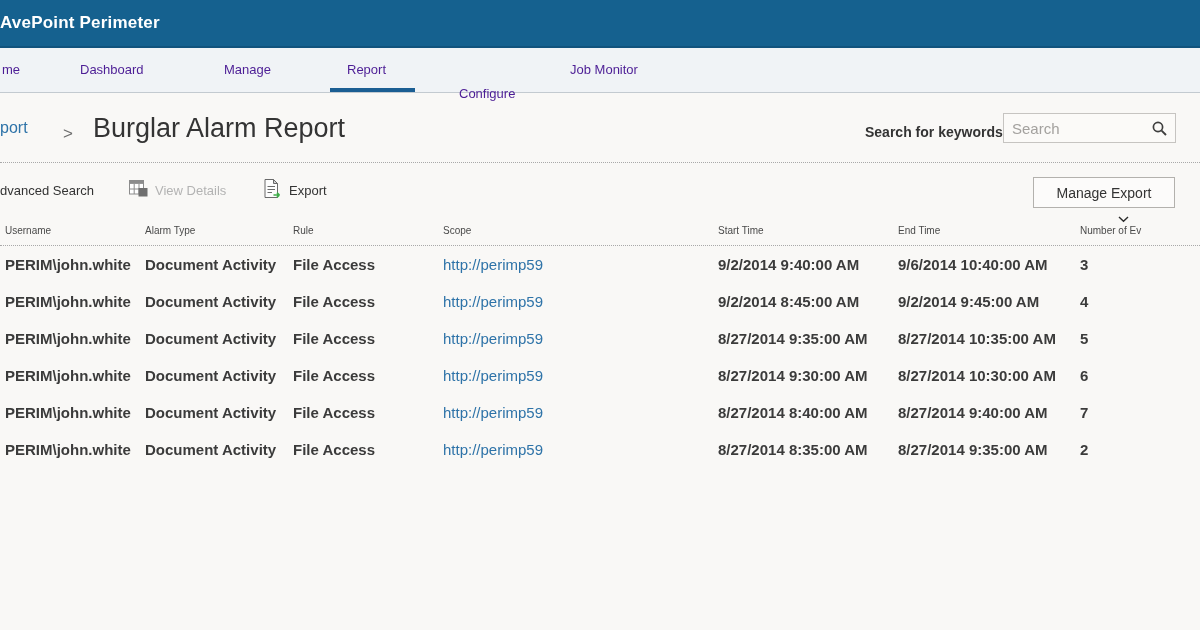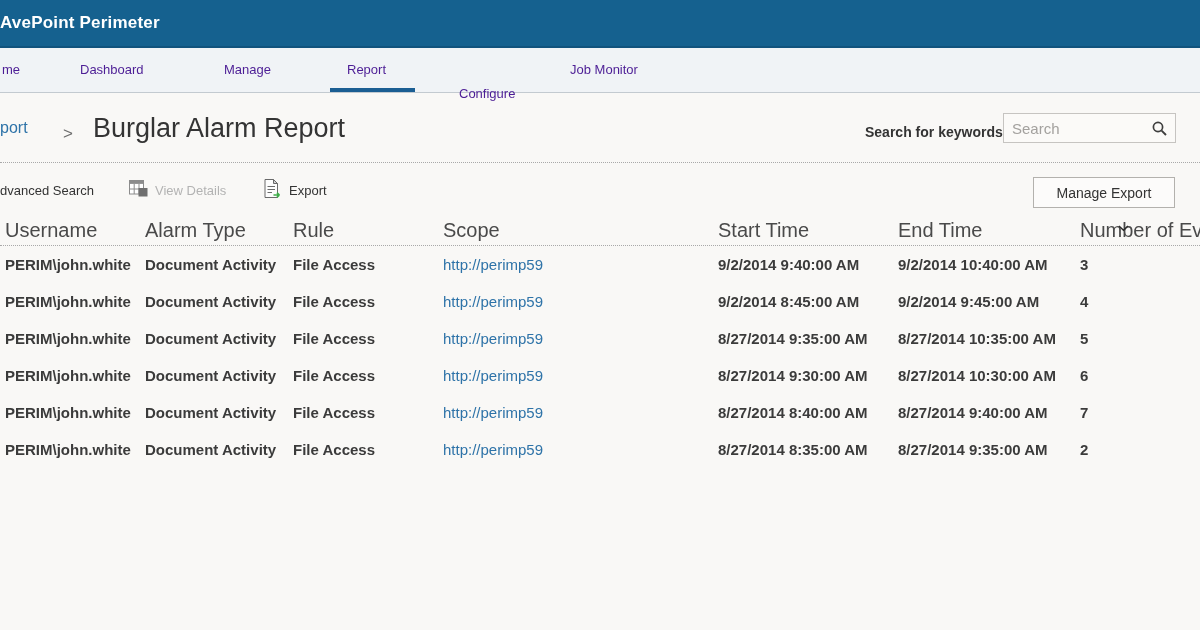--- a/index.html
+++ b/index.html
@@ -51,21 +51,21 @@
   .tool-export{left:264px;}
   .btn-manage{position:absolute;left:1033px;top:14px;width:142px;height:31px;
     border:1px solid #b3b1ad;background:#fcfbfa;font-size:14px;color:#333;
     display:flex;align-items:center;justify-content:center;box-sizing:border-box;
     cursor:pointer;font-family:inherit;}
 
   
   .grid{display:grid;grid-template-columns:140px 148px 150px 275px 180px 182px 1fr;
     padding-left:5px;box-sizing:border-box;align-items:center;}
   .thead{position:relative;height:38px;padding-top:7px;border-bottom:1px dotted #a9a9a9;
-    font-size:20px;color:#4a4a4a;}
+    font-size:10px;color:#4a4a4a;}
   .sort-chev{position:absolute;left:1118px;top:6px;}
   .trow{height:37px;font-size:15px;font-weight:600;color:#3b3b3b;cursor:default;}
   .cell{white-space:nowrap;overflow:hidden;}
   .scope-link{color:#2e73a8;font-weight:400;text-decoration:none;cursor:pointer;}
 </style>
 </head>
 <body>
 
 <div class="screen">
 
@@ -156,21 +156,21 @@
   </div>
 
   <div>
 
     <div class="grid trow">
       <div class="cell">PERIM\john.white</div>
       <div class="cell">Document Activity</div>
       <div class="cell">File Access</div>
       <div class="cell"><a class="scope-link">http://perimp59</a></div>
       <div class="cell">9/2/2014 9:40:00 AM</div>
-      <div class="cell">9/2/2014 10:40:00 AM</div>
+      <div class="cell">9/6/2014 10:40:00 AM</div>
       <div class="cell">3</div>
     </div>
 
     <div class="grid trow">
       <div class="cell">PERIM\john.white</div>
       <div class="cell">Document Activity</div>
       <div class="cell">File Access</div>
       <div class="cell"><a class="scope-link">http://perimp59</a></div>
       <div class="cell">9/2/2014 8:45:00 AM</div>
       <div class="cell">9/2/2014 9:45:00 AM</div>

